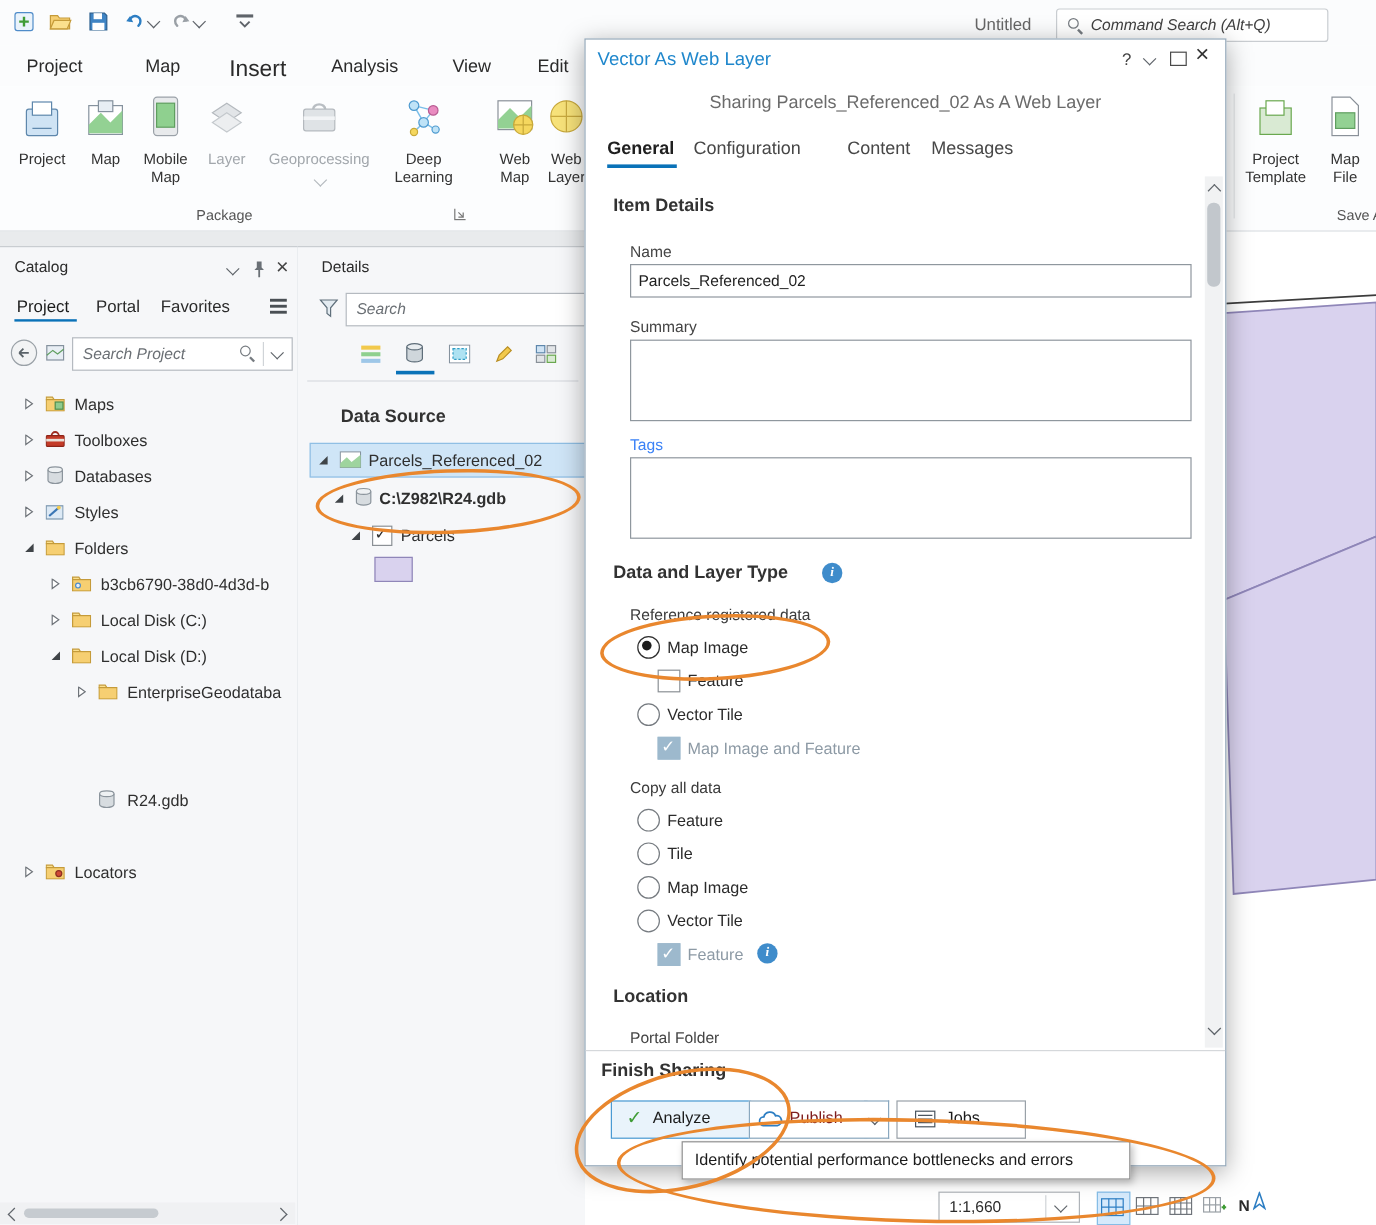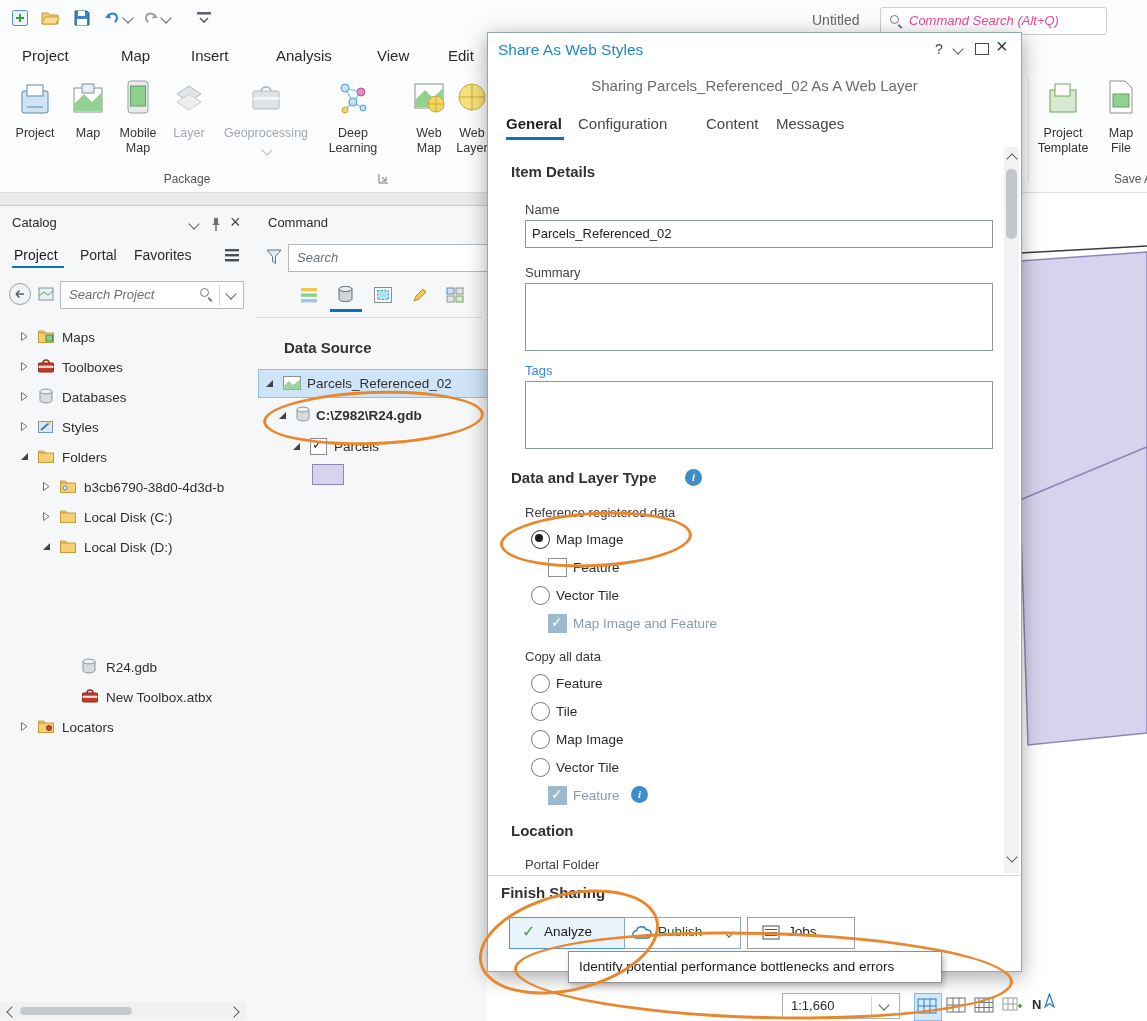--- a/index.html
+++ b/index.html
@@ -76,28 +76,28 @@
   <span class="abs chev" style="left:162px;top:14px"></span>
   <span class="abs" style="left:196px;top:11px">
     <svg width="16" height="15">
         <rect x="1" y="1" width="14" height="2.6" fill="#5f646a"></rect>
         <path d="M4 7 L8 11 L12 7" fill="none" stroke="#5f646a" stroke-width="1.6"></path>
       </svg>
   </span>
   <span class="t" style="left:812px;top:12px;font-size:14px;color:#666">Untitled</span>
   <div class="abs" style="left:880px;top:7px;width:225px;height:26px;border:1px solid #c9cdd1;border-radius:3px;background:#fff">
     <span class="mag" style="left:8px;top:6px"></span>
-    <span class="t" style="left:28px;top:5px;font-style:italic;color:#ec4899">Command Search (Alt+Q)</span>
+    <span class="t" style="left:28px;top:5px;font-style:italic;color:#404040">Command Search (Alt+Q)</span>
   </div>
 </div>
 
 <div class="abs" style="left:0;top:38px;width:1147px;height:34px;background:#fbfcfd;z-index:2">
   <span class="t" style="left:22px;top:9px;font-size:15px">Project</span>
   <span class="t" style="left:121px;top:9px;font-size:15px">Map</span>
-  <span class="t" style="left:191px;top:9px;font-size:15px">Insert</span>
+  <span class="t" style="left:191px;top:9px;font-size:19px">Insert</span>
   <span class="t" style="left:276px;top:9px;font-size:15px">Analysis</span>
   <span class="t" style="left:377px;top:9px;font-size:15px">View</span>
   <span class="t" style="left:448px;top:9px;font-size:15px">Edit</span>
 </div>
 
 <div class="abs" style="left:0;top:72px;width:1147px;height:120px;background:#fcfdfe;border-bottom:1px solid #dde0e3;z-index:2">
   <span class="abs" style="left:19px;top:10px">
     <svg width="32" height="34">
         <rect x="3" y="9" width="26" height="22" rx="2" fill="#cfe3f4" stroke="#5e87ac"></rect>
         <rect x="8" y="3" width="16" height="11" fill="#fff" stroke="#5e87ac"></rect>
@@ -324,56 +324,58 @@
   <div class="abs" style="left:0;top:327px;width:248px;height:28px">
     <svg class="abs" width="9" height="10" style="left:42px;top:9px">
         <path d="M8 1 L8 8 L1 8 z" fill="#3f4448"></path>
       </svg>
     <span class="abs" style="left:60px;top:7px"><svg width="16" height="13">
           <path d="M0.5 3 V1 h5.2 l1.4 2z" fill="#fbe08e" stroke="#c59b3a"></path>
           <rect x="0.5" y="3" width="15" height="9.5" fill="#f6cf72" stroke="#c59b3a"></rect>
         </svg></span>
     <span class="t treelbl" style="left:84px;top:7px">Local Disk (D:)</span>
   </div>
+  <div class="abs" style="left:0;top:357px;width:248px;height:28px">
+    <svg class="abs" width="9" height="10" style="left:64px;top:9px">
+        <path d="M1.5 0.5 L7 4.5 L1.5 8.5 z" fill="#fff" stroke="#6f747a"></path>
+      </svg>
+    <span class="abs" style="left:82px;top:7px"><svg width="16" height="13">
+          <path d="M0.5 3 V1 h5.2 l1.4 2z" fill="#fbe08e" stroke="#c59b3a"></path>
+          <rect x="0.5" y="3" width="15" height="9.5" fill="#f6cf72" stroke="#c59b3a"></rect>
+        </svg></span>
+    <span class="t treelbl" style="left:106px;top:7px">EnterpriseGeodataba</span>
+  </div>
   <div class="abs" style="left:0;top:447px;width:248px;height:28px">
     <span class="abs" style="left:82px;top:5px"><svg width="14" height="16">
           <path d="M1 3.5 v9 c0 1.3 2.7 2.4 6 2.4 s6 -1.1 6 -2.4 V3.5" fill="#d7dce0" stroke="#8b949c"></path>
           <ellipse cx="7" cy="3.5" rx="6" ry="2.4" fill="#eef1f3" stroke="#8b949c"></ellipse>
         </svg></span>
     <span class="t treelbl" style="left:106px;top:7px">R24.gdb</span>
   </div>
-  <div class="abs" style="left:0;top:477px;width:248px;height:28px">
-    <span class="abs" style="left:82px;top:6px"><svg width="16" height="14">
-          <path d="M5 4 a3 3 0 0 1 6 0" fill="none" stroke="#9e2d20" stroke-width="1.5"></path>
-          <rect x="0.5" y="4" width="15" height="9" rx="1" fill="#c43b28" stroke="#8c2418"></rect>
-          <rect x="0.5" y="6.7" width="15" height="2.2" fill="#e8e0d8"></rect>
-        </svg></span>
-    <span class="t treelbl" style="left:106px;top:7px">New Toolbox.atbx</span>
-  </div>
   <div class="abs" style="left:0;top:507px;width:248px;height:28px">
     <svg class="abs" width="9" height="10" style="left:20px;top:9px">
         <path d="M1.5 0.5 L7 4.5 L1.5 8.5 z" fill="#fff" stroke="#6f747a"></path>
       </svg>
     <span class="abs" style="left:38px;top:7px"><svg width="16" height="13">
           <path d="M0.5 3 V1 h5.2 l1.4 2z" fill="#fbe08e" stroke="#c59b3a"></path>
           <rect x="0.5" y="3" width="15" height="9.5" fill="#f6cf72" stroke="#c59b3a"></rect>
           <circle cx="11" cy="8" r="2.5" fill="#d04a35" stroke="#8e2f20"></circle>
         </svg></span>
     <span class="t treelbl" style="left:62px;top:7px">Locators</span>
   </div>
 
   <div class="abs" style="left:0;top:796px;width:246px;height:18px;background:#f0f1f3">
     <span class="abs chev left" style="left:8px;top:6px"></span>
     <div class="abs" style="left:20px;top:5px;width:112px;height:8px;border-radius:4px;background:#c6cbd0"></div>
     <span class="abs chev right" style="left:230px;top:6px"></span>
   </div>
 </div>
 
 <div class="abs" style="left:248px;top:205px;width:239px;height:816px;background:#f6f7f9;border-top:1px solid #c9cdd1;z-index:2">
-  <span class="t panel-title" style="left:20px;top:9px">Command</span>
+  <span class="t panel-title" style="left:20px;top:9px">Details</span>
   <span class="abs" style="left:18px;top:43px">
     <svg width="16" height="16">
         <path d="M1 1 h14 l-5.5 6.5 v7 l-3 -2.2 v-4.8z" fill="#e3ebf1" stroke="#60707c"></path>
       </svg>
   </span>
   <div class="fieldbox" style="left:40px;top:38px;width:198px;height:26px;border-color:#b5bac0">
     <span class="t" style="left:8px;top:5px;font-style:italic;color:#6a6f74">Search</span>
   </div>
 
   <span class="abs" style="left:52px;top:81px">
@@ -499,21 +501,21 @@
   </span>
   <span class="t" style="left:545px;top:12px;font-weight:bold;color:#2b2b2b">N</span>
   <span class="abs" style="left:557px;top:8px">
     <svg width="11" height="16">
         <path d="M5.5 1 L10 14 L5.5 10.5 L1 14z" fill="#fff" stroke="#2d7ec3" stroke-width="1.3"></path>
       </svg>
   </span>
 </div>
 
 <div class="abs" style="left:487px;top:32px;width:533px;height:938px;background:#fff;border:1px solid #93a7b8;box-shadow:0 5px 20px rgba(0,0,0,0.35);z-index:10">
-  <span class="t" style="left:10px;top:8px;font-size:15.5px;color:#1f87cc">Share As Web Styles</span>
+  <span class="t" style="left:10px;top:8px;font-size:15.5px;color:#1f87cc">Vector As Web Layer</span>
   <span class="t" style="left:447px;top:8px;font-size:14px;color:#444">?</span>
   <span class="abs chev" style="left:466px;top:12px"></span>
   <div class="abs" style="left:487px;top:10px;width:12px;height:10px;border:1.5px solid #4a4a4a"></div>
   <span class="t" style="left:508px;top:2px;font-size:20px;color:#333">×</span>
 
   <span class="t" style="left:0;top:44px;width:533px;text-align:center;font-size:15px;color:#6b6b6b;white-space:normal">Sharing Parcels_Referenced_02 As A Web Layer</span>
 
   <span class="t" style="left:18px;top:82px;font-size:15px;font-weight:bold;color:#1f1f1f">General</span>
   <div class="abs" style="left:18px;top:104px;width:58px;height:3px;background:#0a72b8"></div>
   <span class="t" style="left:90px;top:82px;font-size:15px;color:#474747">Configuration</span>
@@ -583,21 +585,21 @@
   <div class="abs" style="left:21px;top:884px;width:115px;height:30px;background:#e9f3fb;border:1px solid #4a9ad3">
     <span class="t" style="left:12px;top:4px;color:#3f9c35;font-size:16px;font-weight:bold">✓</span>
     <span class="t" style="left:34px;top:6px;font-size:13.5px;color:#1b1b1b">Analyze</span>
   </div>
   <div class="abs" style="left:136px;top:884px;width:97px;height:30px;background:#fff;border:1px solid #8aa8bf">
     <span class="abs" style="left:7px;top:7px">
       <svg width="21" height="15">
           <path d="M4.5 13 a3.6 3.6 0 0 1 0 -7.2 a5.2 5.2 0 0 1 9.8 -1 a3.7 3.7 0 0 1 1.5 8.2 z" fill="#fff" stroke="#2d7ec3" stroke-width="1.5"></path>
         </svg>
     </span>
-    <span class="t" style="left:33px;top:6px;font-size:13.5px;color:#14532d">Publish</span>
+    <span class="t" style="left:33px;top:6px;font-size:13.5px;color:#7f1d1d">Publish</span>
   </div>
   <div class="abs" style="left:232px;top:884px;width:20px;height:30px;background:#fff;border:1px solid #8aa8bf;border-left:none">
     <span class="abs chev" style="left:5px;top:10px"></span>
   </div>
   <div class="abs" style="left:259px;top:884px;width:106px;height:30px;background:#fff;border:1px solid #99a1a8">
     <span class="abs" style="left:14px;top:7px">
       <svg width="18" height="15">
           <rect x="1" y="1" width="16" height="13" fill="#fff" stroke="#4a5560"></rect>
           <line x1="3" y1="4.5" x2="15" y2="4.5" stroke="#4a5560"></line>
           <line x1="3" y1="7.5" x2="15" y2="7.5" stroke="#4a5560"></line>

